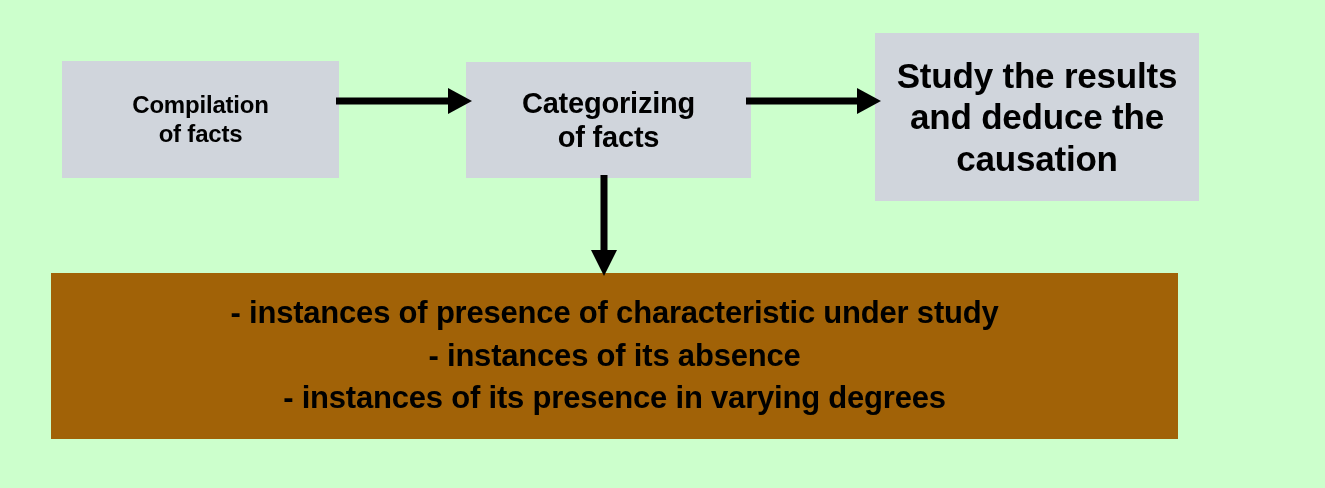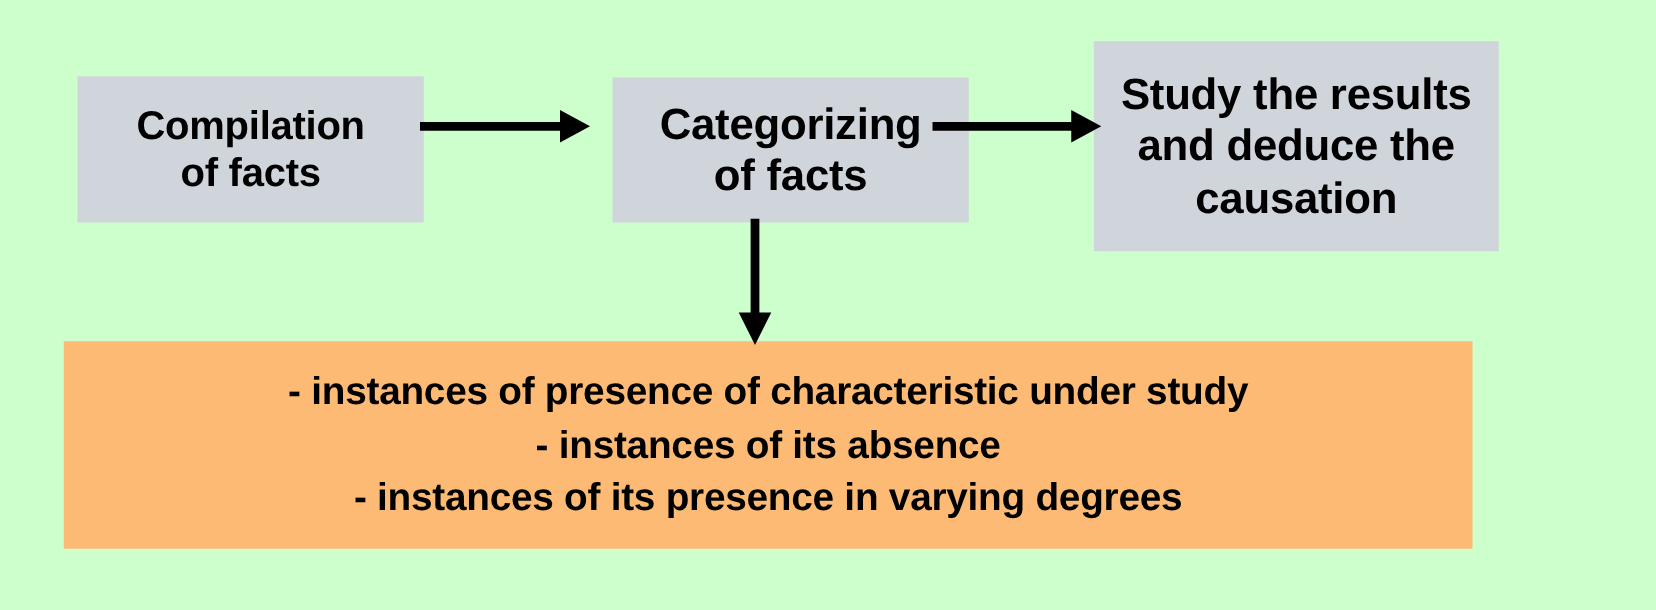--- a/index.html
+++ b/index.html
@@ -28,37 +28,36 @@
     font-weight: bold;
     color: #000000;
     line-height: 1.18;
     box-sizing: border-box;
     letter-spacing: -0.2px;
   }
   .node-gray {
     background: #d0d5dc;
   }
   .node-blue {
-    background: #fdba74;
+    background: #a16207;
   }
   .node-text {
     display: block;
     width: 100%;
     white-space: pre-line;
   }
 
   
   #node-compilation {
     left: 62px;  top: 61px;  width: 277px; height: 117px;
-    font-size: 32px;
+    font-size: 24px;
   }
   #node-categorizing {
     left: 466px; top: 62px;  width: 285px; height: 116px;
-    font-size: 35px;
-    margin-left: 24px;
+    font-size: 29px;
   }
   #node-study {
     left: 875px; top: 33px;  width: 324px; height: 168px;
     font-size: 35px;
   }
   #node-instances {
     left: 51px;  top: 273px; width: 1127px; height: 166px;
     font-size: 31px;
     line-height: 1.38;
   }

